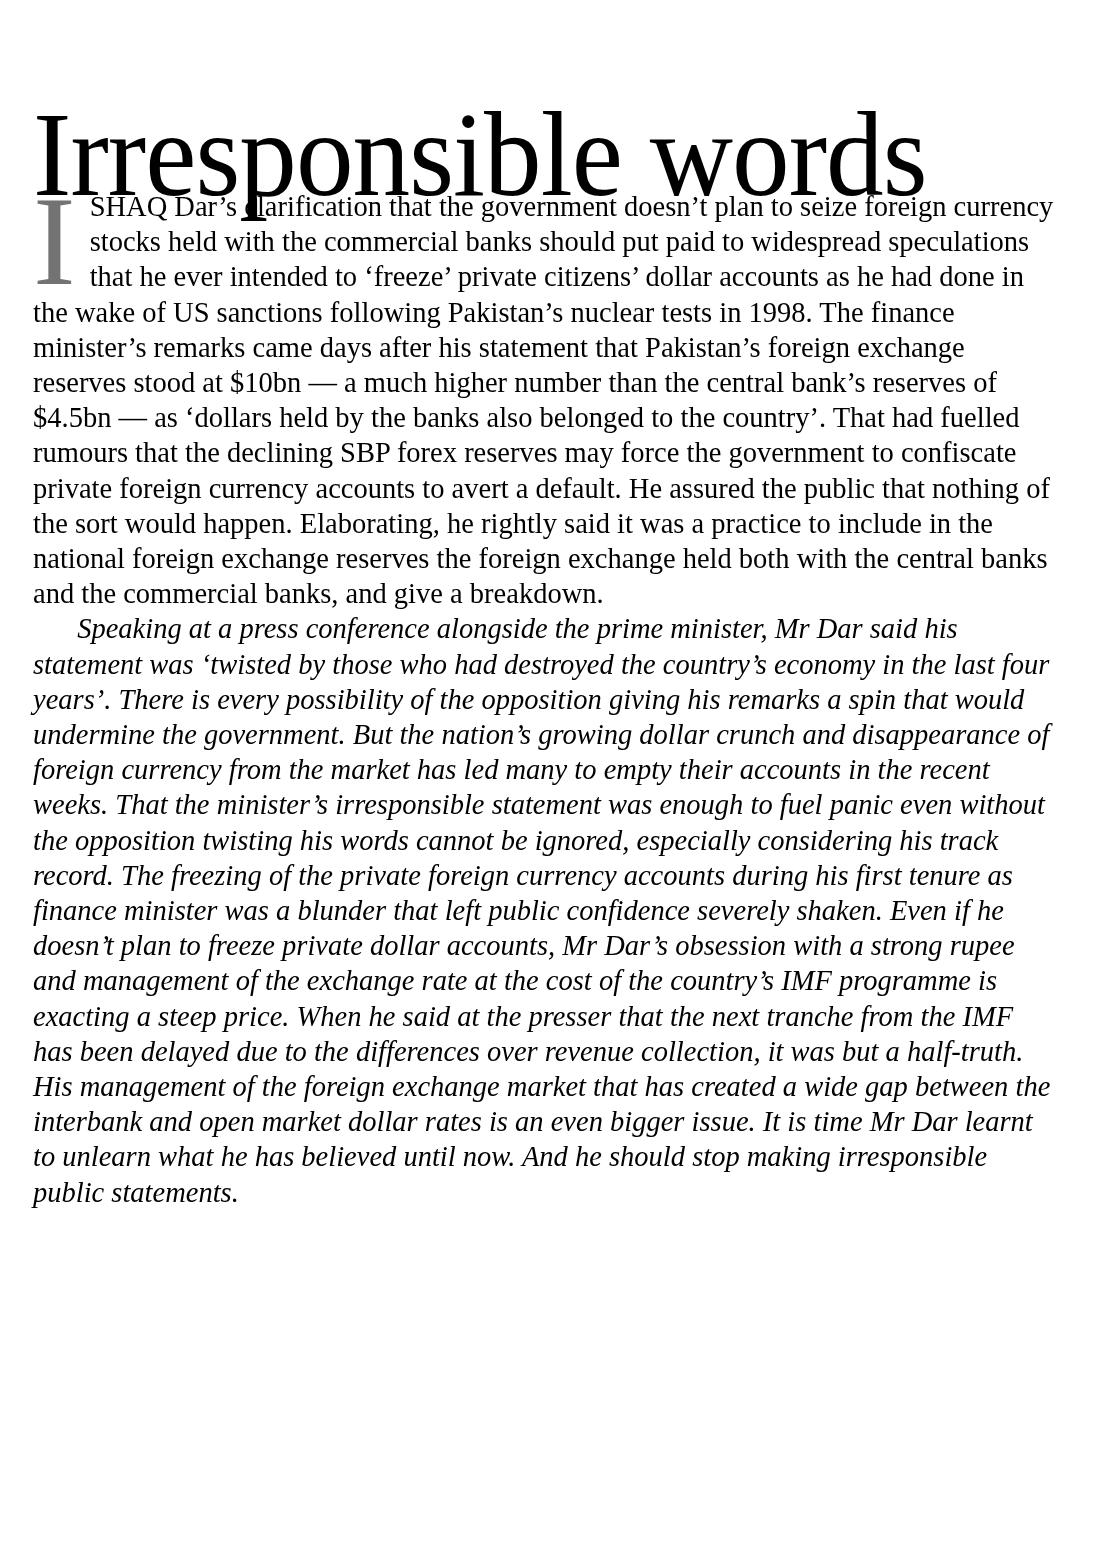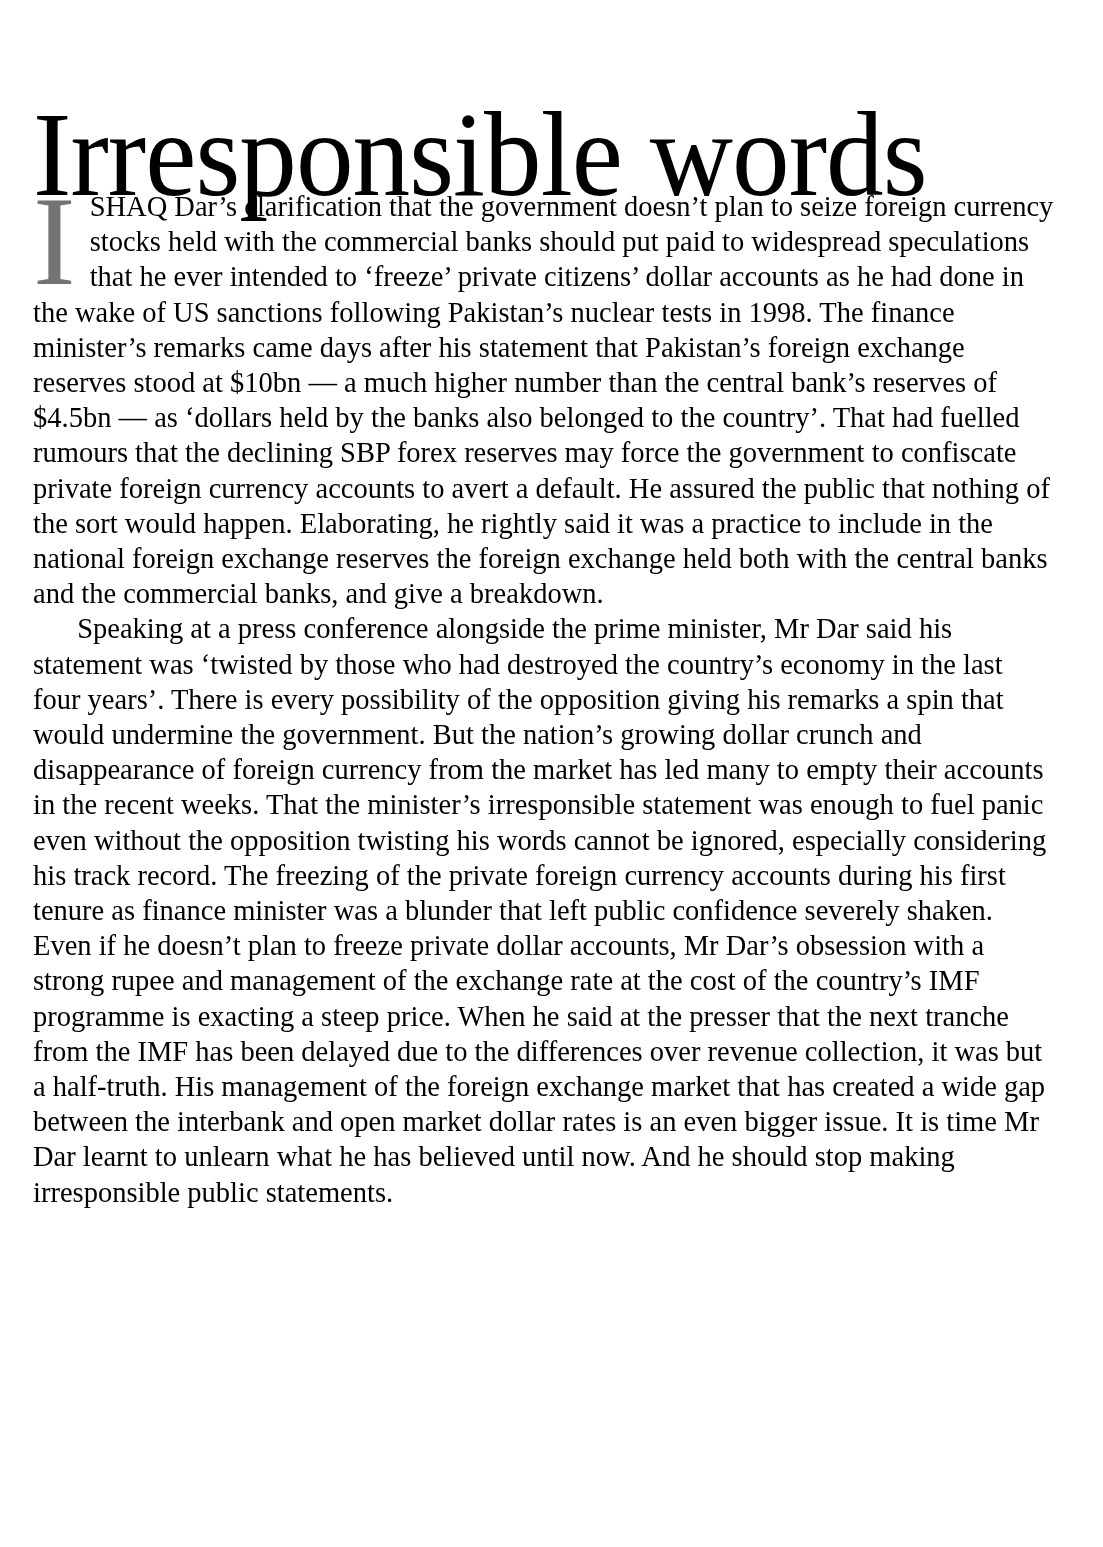--- a/index.html
+++ b/index.html
@@ -56,20 +56,21 @@
   #article p {
     margin: 0;
   }
 
   #article p.lead {
     text-indent: 0;
   }
 
   #article p.cont {
     text-indent: 1.55em;
+    font-style: italic;
   }
 
   
   .dropcap {
     float: left;
     font-family: "Liberation Serif", "DejaVu Serif", serif;
     font-size: 128px;
     line-height: 0.79;
     font-weight: 400;
     color: #737373;

